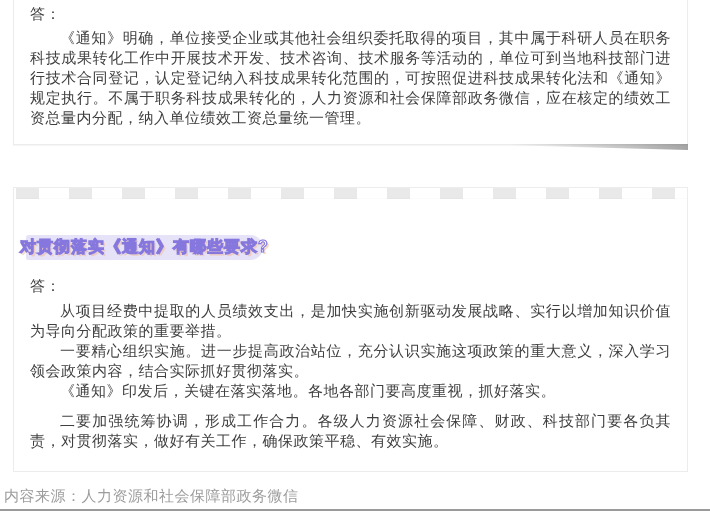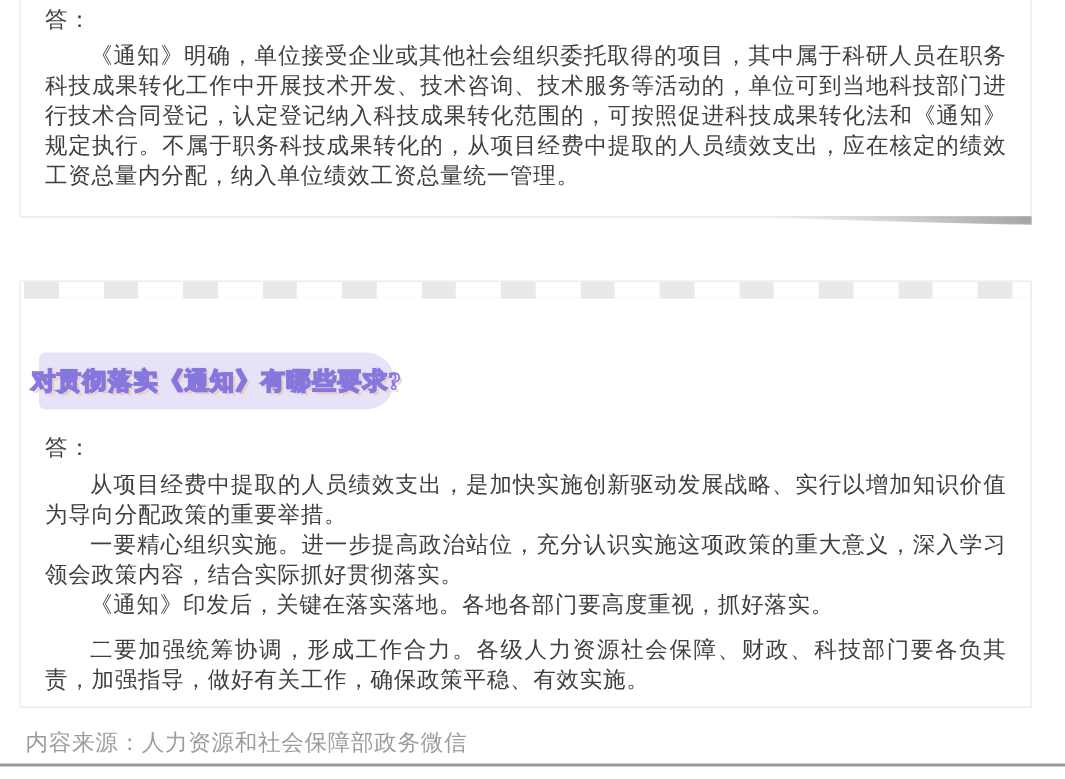--- a/index.html
+++ b/index.html
@@ -51,27 +51,26 @@
     height: 10px;
     background: repeating-linear-gradient(to right,
       #e9e9e9 0px, #e9e9e9 23px,
       transparent 23px, transparent 53px);
     border-bottom: 1px solid rgba(0,0,0,0.015);
   }
   .badge {
     position: relative;
     margin: 47px 0 16px -4px;
     width: 237px;
-    height: 38px;
+    height: 25px;
     background: #e6e3f8;
     border-radius: 5px 22px 22px 5px;
     display: flex;
     align-items: center;
     justify-content: center;
-    font-family: Liberation Serif, serif;
   }
   .badge-text {
     font-size: 16px;
     font-weight: bold;
     letter-spacing: 1px;
     color: #ffffff;
     -webkit-text-stroke: 1.1px #8577dd;
     text-shadow: 0 0 1px #8577dd, 2px 2px 0 rgba(242,185,150,0.55);
     white-space: nowrap;
   }
@@ -89,21 +88,21 @@
     font-size: 15px;
     line-height: 20px;
     letter-spacing: 0.5px;
     color: #3f3f3f;
     text-align: justify;
     text-indent: 2em;
   }
   .para.gap-top { margin-top: 10px; }
   .footer {
     position: absolute;
-    left: 17px;
+    left: 4px;
     top: 486px;
     font-size: 15px;
     line-height: 20px;
     color: #9c9c9c;
     letter-spacing: 0.5px;
   }
   .bottom-rule {
     position: absolute;
     left: 0; right: 0;
     top: 509px;
@@ -111,33 +110,33 @@
     background: #9b9b9b;
   }
 </style>
 </head>
 <body>
 
 <div class="page">
 
   <section class="card card-top">
     <p class="ans">答：</p>
-    <p class="para">《通知》明确，单位接受企业或其他社会组织委托取得的项目，其中属于科研人员在职务科技成果转化工作中开展技术开发、技术咨询、技术服务等活动的，单位可到当地科技部门进行技术合同登记，认定登记纳入科技成果转化范围的，可按照促进科技成果转化法和《通知》规定执行。不属于职务科技成果转化的，从项目经费中提取的人员绩效支出，应在核定的绩效工资总量内分配，纳入单位绩效工资总量统一管理。</p>
+    <p class="para">《通知》明确，单位接受企业或其他社会组织委托取得的项目，其中属于科研人员在职务科技成果转化工作中开展技术开发、技术咨询、技术服务等活动的，单位可到当地科技部门进行技术合同登记，认定登记纳入科技成果转化范围的，可按照促进科技成果转化法和《通知》规定执行。不属于职务科技成果转化的，人力资源和社会保障部政务微信，应在核定的绩效工资总量内分配，纳入单位绩效工资总量统一管理。</p>
     <div class="curl-shadow"></div>
   </section>
 
   <section class="card card-main">
     <div class="perforation"></div>
     <div class="badge">
       <span class="badge-text">对贯彻落实《通知》有哪些要求?</span>
     </div>
     <p class="ans">答：</p>
     <p class="para">从项目经费中提取的人员绩效支出，是加快实施创新驱动发展战略、实行以增加知识价值为导向分配政策的重要举措。</p>
     <p class="para">一要精心组织实施。进一步提高政治站位，充分认识实施这项政策的重大意义，深入学习领会政策内容，结合实际抓好贯彻落实。</p>
     <p class="para">《通知》印发后，关键在落实落地。各地各部门要高度重视，抓好落实。</p>
-    <p class="para gap-top">二要加强统筹协调，形成工作合力。各级人力资源社会保障、财政、科技部门要各负其责，加强指导，做好有关工作，确保政策平稳、有效实施。</p>
+    <p class="para gap-top">二要加强统筹协调，形成工作合力。各级人力资源社会保障、财政、科技部门要各负其责，对贯彻落实，做好有关工作，确保政策平稳、有效实施。</p>
   </section>
 
   <div class="footer">内容来源：人力资源和社会保障部政务微信</div>
 
   <div class="bottom-rule"></div>
 
 </div>
 
 </body></html>

